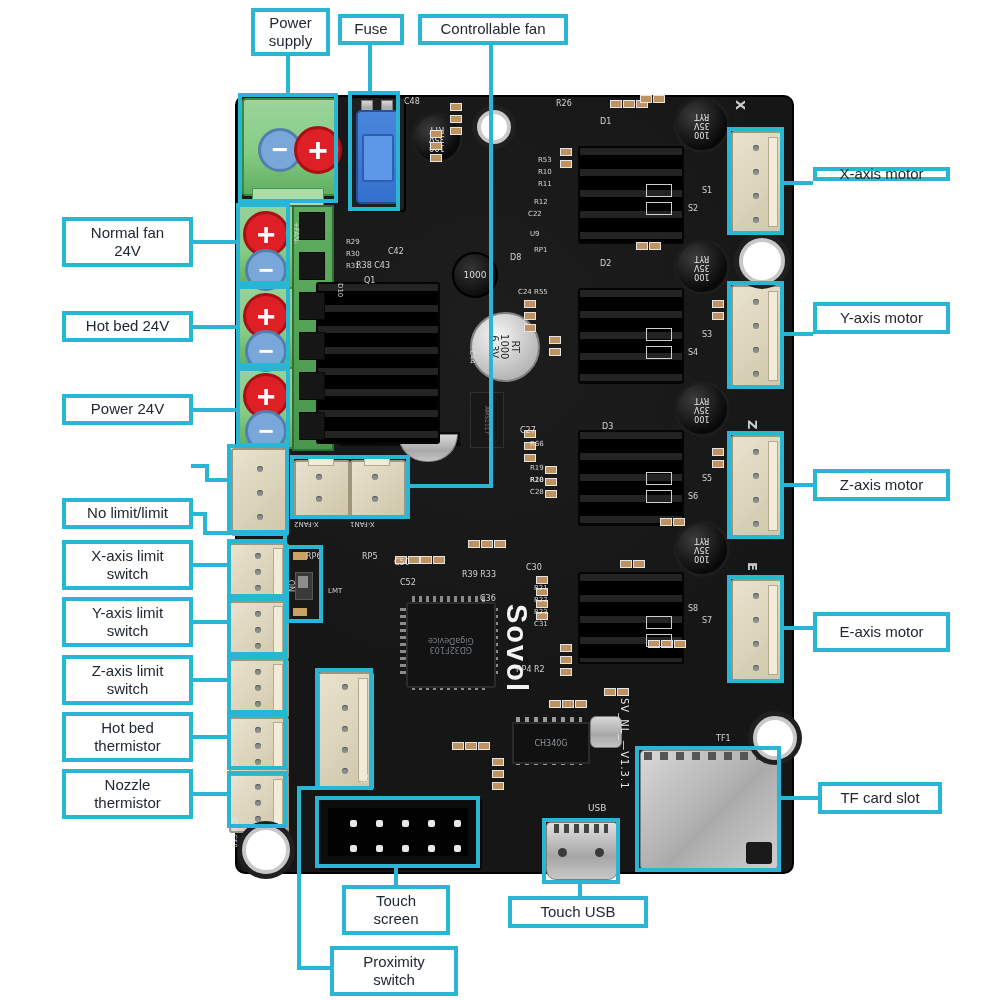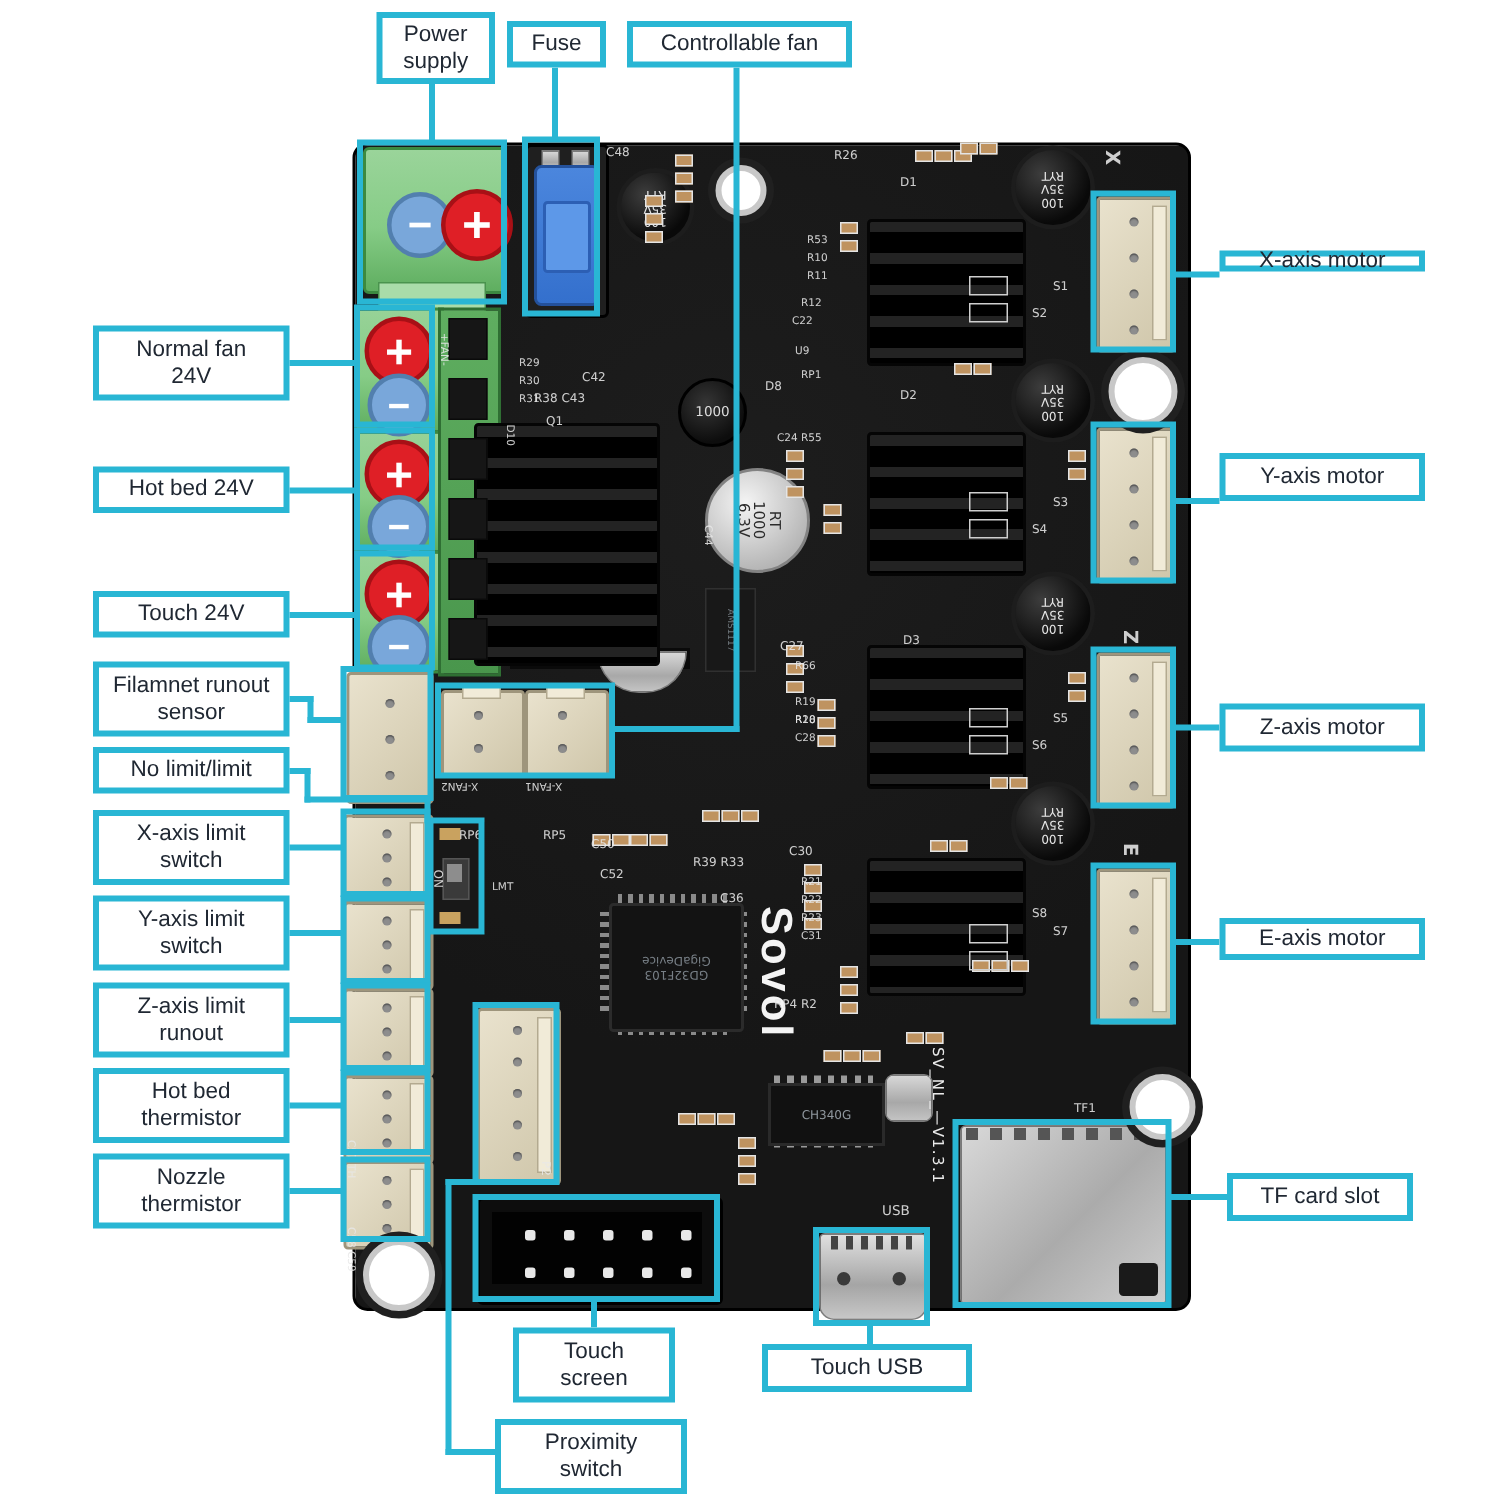--- a/index.html
+++ b/index.html
@@ -354,58 +354,56 @@
     <div class="leader" style="position: absolute; left: 781px; top: 181px; width: 32px; height: 4px;"></div>
     <div class="callout" style="position: absolute; left: 813px; top: 167px; width: 137px; height: 14px; color: rgb(32, 40, 51);">X-axis motor</div>
     <div class="hl" style="position: absolute; left: 727px; top: 281px; width: 57px; height: 108px;"></div>
     <div class="leader" style="position: absolute; left: 781px; top: 332px; width: 32px; height: 4px;"></div>
     <div class="callout" style="position: absolute; left: 813px; top: 302px; width: 137px; height: 32px; color: rgb(32, 40, 51);">Y-axis motor</div>
     <div class="hl" style="position: absolute; left: 727px; top: 431px; width: 57px; height: 108px;"></div>
     <div class="leader" style="position: absolute; left: 781px; top: 483px; width: 32px; height: 4px;"></div>
     <div class="callout" style="position: absolute; left: 813px; top: 469px; width: 137px; height: 32px; color: rgb(32, 40, 51); text-align: center;">Z-axis motor</div>
     <div class="hl" style="position: absolute; left: 727px; top: 575px; width: 57px; height: 108px;"></div>
     <div class="leader" style="position: absolute; left: 781px; top: 626px; width: 32px; height: 4px;"></div>
-    <div class="callout" style="position: absolute; left: 813px; top: 612px; width: 137px; height: 28px; color: rgb(32, 40, 51);">E-axis motor</div>
+    <div class="callout" style="position: absolute; left: 813px; top: 612px; width: 137px; height: 40px; color: rgb(32, 40, 51);">E-axis motor</div>
     <div class="hl" style="position: absolute; left: 635px; top: 746px; width: 146px; height: 126px;"></div>
     <div class="leader" style="position: absolute; left: 779px; top: 796px; width: 39px; height: 4px;"></div>
     <div class="callout" style="position: absolute; left: 818px; top: 782px; width: 124px; height: 32px; color: rgb(32, 40, 51);">TF card slot</div>
     <div class="hl" style="position: absolute; left: 236px; top: 203px; width: 54px; height: 82px;"></div>
     <div class="leader" style="position: absolute; left: 191px; top: 240px; width: 47px; height: 4px;"></div>
     <div class="callout" style="position: absolute; left: 62px; top: 217px; width: 131px; height: 50px; color: rgb(32, 40, 51);">Normal fan
 24V</div>
     <div class="hl" style="position: absolute; left: 236px; top: 285px; width: 54px; height: 82px;"></div>
     <div class="leader" style="position: absolute; left: 191px; top: 325px; width: 47px; height: 4px;"></div>
     <div class="callout" style="position: absolute; left: 62px; top: 311px; width: 131px; height: 31px; color: rgb(32, 40, 51);">Hot bed 24V</div>
     <div class="hl" style="position: absolute; left: 236px; top: 367px; width: 54px; height: 80px;"></div>
     <div class="leader" style="position: absolute; left: 191px; top: 408px; width: 47px; height: 4px;"></div>
-    <div class="callout" style="position: absolute; left: 62px; top: 394px; width: 131px; height: 31px; color: rgb(32, 40, 51);">Touch 24V</div>
+    <div class="callout" style="position: absolute; left: 62px; top: 394px; width: 131px; height: 31px; color: rgb(32, 40, 51);">Power 24V</div>
     <div class="hl" style="position: absolute; left: 227px; top: 444px; width: 62px; height: 90px;"></div>
     <div class="leader" style="position: absolute; left: 191px; top: 464px; width: 18px; height: 4px;"></div>
     <div class="leader" style="position: absolute; left: 205px; top: 464px; width: 4px; height: 18px;"></div>
     <div class="leader" style="position: absolute; left: 205px; top: 478px; width: 24px; height: 4px;"></div>
-    <div class="callout" style="position: absolute; left: 62px; top: 441px; width: 131px; height: 50px; color: rgb(32, 40, 51);">Filamnet runout
-sensor</div>
     <div class="hl" style="position: absolute; left: 285px; top: 545px; width: 38px; height: 78px;"></div>
     <div class="leader" style="position: absolute; left: 191px; top: 512px; width: 16px; height: 4px;"></div>
     <div class="leader" style="position: absolute; left: 203px; top: 512px; width: 4px; height: 23px;"></div>
     <div class="leader" style="position: absolute; left: 203px; top: 531px; width: 84px; height: 4px;"></div>
     <div class="leader" style="position: absolute; left: 283px; top: 531px; width: 4px; height: 18px;"></div>
     <div class="callout" style="position: absolute; left: 62px; top: 498px; width: 131px; height: 31px; color: rgb(32, 40, 51);">No limit/limit</div>
     <div class="hl" style="position: absolute; left: 227px; top: 539px; width: 60px; height: 59px;"></div>
     <div class="leader" style="position: absolute; left: 191px; top: 563px; width: 38px; height: 4px;"></div>
     <div class="callout" style="position: absolute; left: 62px; top: 540px; width: 131px; height: 50px; color: rgb(32, 40, 51);">X-axis limit
 switch</div>
     <div class="hl" style="position: absolute; left: 227px; top: 597px; width: 60px; height: 59px;"></div>
     <div class="leader" style="position: absolute; left: 191px; top: 620px; width: 38px; height: 4px;"></div>
     <div class="callout" style="position: absolute; left: 62px; top: 597px; width: 131px; height: 50px; color: rgb(32, 40, 51);">Y-axis limit
 switch</div>
     <div class="hl" style="position: absolute; left: 227px; top: 655px; width: 60px; height: 59px;"></div>
     <div class="leader" style="position: absolute; left: 191px; top: 678px; width: 38px; height: 4px;"></div>
     <div class="callout" style="position: absolute; left: 62px; top: 655px; width: 131px; height: 50px; color: rgb(32, 40, 51);">Z-axis limit
-runout</div>
+switch</div>
     <div class="hl" style="position: absolute; left: 227px; top: 713px; width: 60px; height: 57px;"></div>
     <div class="leader" style="position: absolute; left: 191px; top: 735px; width: 38px; height: 4px;"></div>
     <div class="callout" style="position: absolute; left: 62px; top: 712px; width: 131px; height: 50px; color: rgb(32, 40, 51);">Hot bed
 thermistor</div>
     <div class="hl" style="position: absolute; left: 227px; top: 771px; width: 60px; height: 57px;"></div>
     <div class="leader" style="position: absolute; left: 191px; top: 792px; width: 38px; height: 4px;"></div>
     <div class="callout" style="position: absolute; left: 62px; top: 769px; width: 131px; height: 50px; color: rgb(32, 40, 51);">Nozzle
 thermistor</div>
     <div class="hl" style="position: absolute; left: 315px; top: 796px; width: 165px; height: 72px;"></div>
     <div class="leader" style="position: absolute; left: 394px; top: 866px; width: 4px; height: 19px;"></div>

